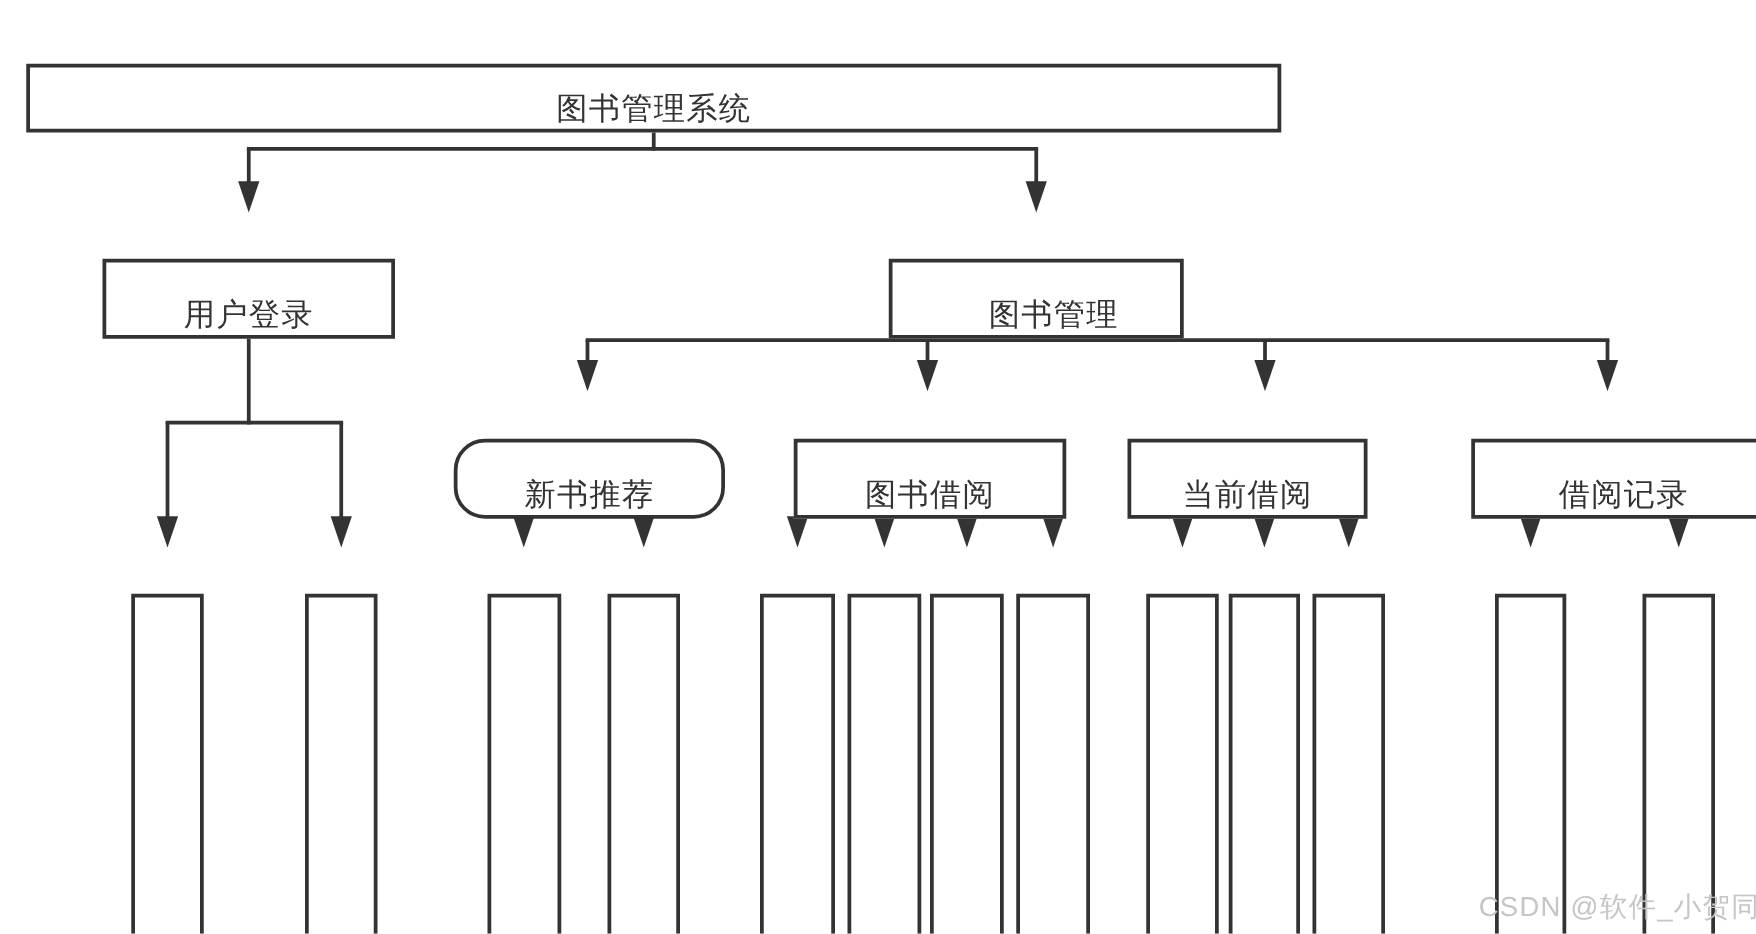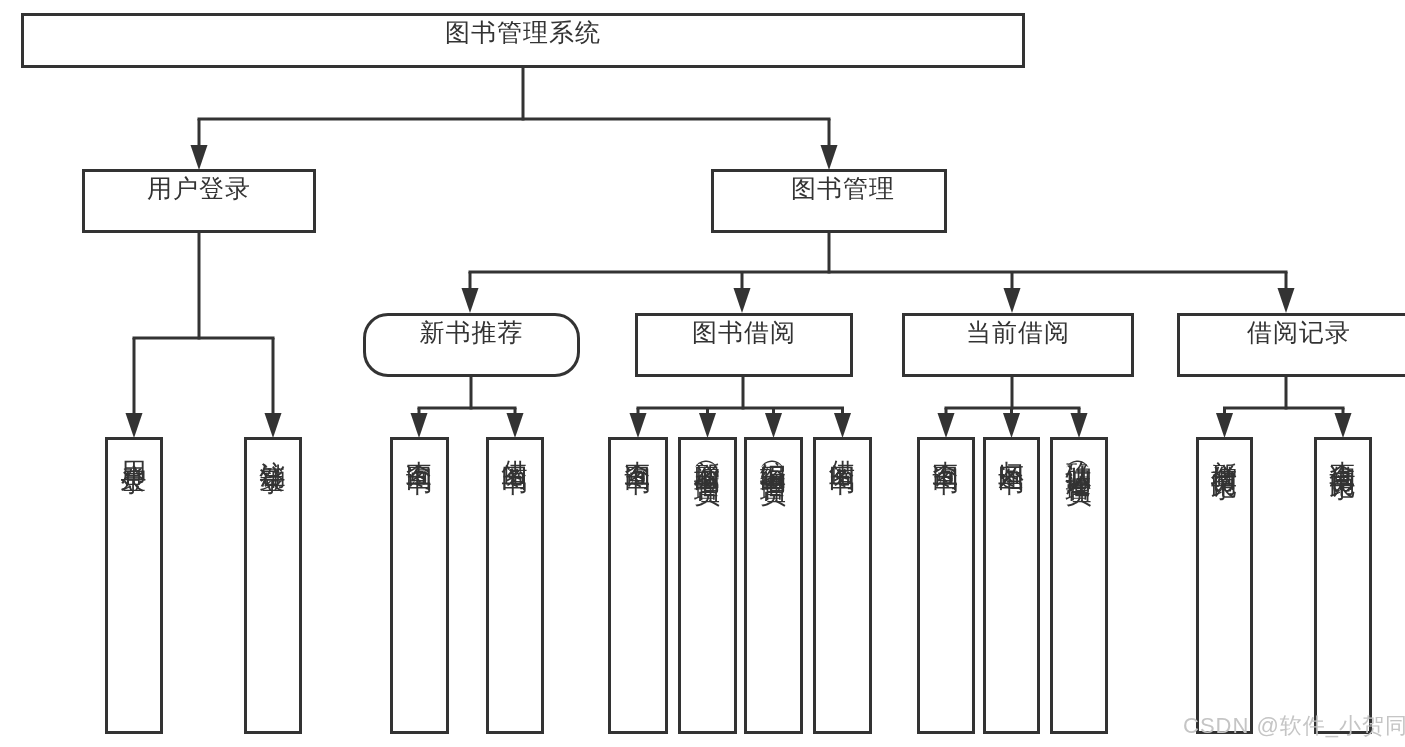--- a/index.html
+++ b/index.html
@@ -10,41 +10,41 @@
     font-family:"Liberation Sans", sans-serif;
     color:#333333;
     overflow:hidden;
   }
   #connectors{position:absolute;left:0;top:0;width:1405px;height:747px;}
   .node{
     position:absolute;
     background:#ffffff;
     border:3px solid #333333;
     box-sizing:border-box;
-    display:flex;align-items:flex-start;justify-content:center;
+    display:flex;align-items:flex-end;justify-content:center;margin-top:38px;
   }
   .hnode{font-size:25px;letter-spacing:1px;}
   .vnode{top:437px;height:297px;}
   .vnode .vtext{
     writing-mode:vertical-rl;
     text-orientation:mixed;
     font-size:26px;
     letter-spacing:3px;
     line-height:1;
     white-space:nowrap;
   }
   
   .b-root{left:21px;top:13px;width:1004px;height:55px;}
   
   .b-login{left:82px;top:169px;width:234px;height:64px;}
   .b-mgmt{left:711px;top:169px;width:236px;height:64px;padding-left:28px;}
   
   .b-newbook{left:363px;top:313px;width:217px;height:64px;border-radius:25px;}
   .b-borrow{left:635px;top:313px;width:218px;height:64px;}
-  .b-current{left:902px;top:313px;width:232px;height:64px;}
+  .b-current{left:902px;top:313px;width:192px;height:64px;}
   .b-records{left:1177px;top:313px;width:244px;height:64px;}
   
   .l-g1a{left:105px;width:58px;}
   .l-g1b{left:244px;width:58px;}
   .l-g2a{left:390px;width:59px;}
   .l-g2b{left:486px;width:58px;}
   .l-g3a{left:608px;width:60px;}
   .l-g3b{left:678px;width:59px;}
   .l-g3c{left:744px;width:59px;}
   .l-g3d{left:813px;width:59px;}

